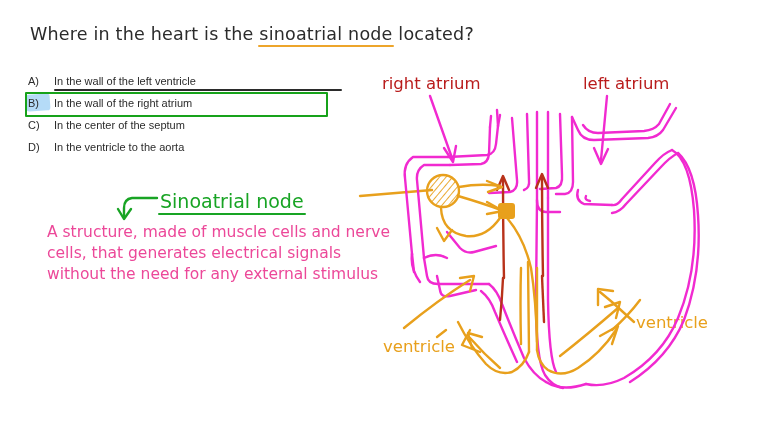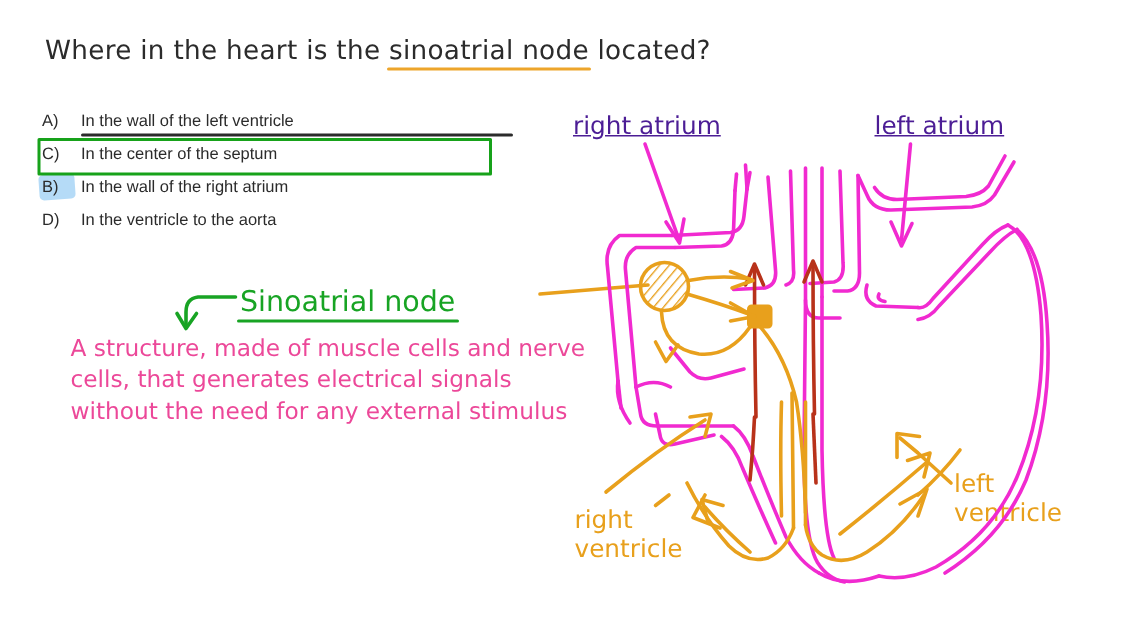--- a/index.html
+++ b/index.html
@@ -70,21 +70,21 @@
   .sa-desc{
     position:absolute;left:47px;top:222px;width:350px;
     font-family:"DejaVu Sans", sans-serif;
     font-size:15.5px;line-height:21px;color:#ec4899;
   }
 
   
   .lbl-pink{
     position:absolute;
     font-family:"DejaVu Sans", sans-serif;
-    font-size:16.5px;color:#4c1d95;white-space:nowrap;text-decoration:underline;
+    font-size:16.5px;color:#b91c1c;white-space:nowrap;
   }
   .lbl-orange{
     position:absolute;
     font-family:"DejaVu Sans", sans-serif;
     font-size:16.5px;color:#e8a01c;line-height:19px;white-space:nowrap;
   }
   svg{position:absolute;left:0;top:0;width:760px;height:427px;overflow:visible;}
   .ink{fill:none;stroke-linecap:round;stroke-linejoin:round;}
   .pk{stroke:#f12ad0;stroke-width:2.4;}
   .og{stroke:#e8a01c;stroke-width:2.4;}
@@ -98,44 +98,42 @@
 
   <div class="question">
     <span>Where in the heart is the </span><span class="q-underline">sinoatrial node</span><span> located?</span>
   </div>
 
   <div class="options">
     <div class="opt">
       <span class="lbl">A)</span><span>In the wall of the left ventricle</span>
       <span class="opt-a-underline"></span>
     </div>
+    <div class="opt hl-b">
+      <span class="lbl">B)</span><span>In the wall of the right atrium</span>
+    </div>
     <div class="opt">
       <span class="lbl">C)</span><span>In the center of the septum</span>
     </div>
-    <div class="opt hl-b">
-      <span class="lbl">B)</span><span>In the wall of the right atrium</span>
-    </div>
     <div class="opt">
       <span class="lbl">D)</span><span>In the ventricle to the aorta</span>
     </div>
   </div>
   <div class="answer-box"></div>
 
   <div class="sa-title">Sinoatrial node</div>
   <div class="sa-desc">A structure, made of muscle cells and nerve cells, that generates electrical signals without the need for any external stimulus</div>
 
   <div class="lbl-pink" style="left:382px;top:74px;">right atrium</div>
   <div class="lbl-pink" style="left:583px;top:74px;">left atrium</div>
 
   <div class="lbl-orange" style="left:383px;top:337px;">
-    <div>right</div>
     <div>ventricle</div>
   </div>
   <div class="lbl-orange" style="left:636px;top:313px;">
-    <div>left</div>
     <div>ventricle</div>
   </div>
 
   <svg viewBox="0 0 760 427">
     <defs>
       <pattern id="hatch" width="5" height="5" patternTransform="rotate(40)" patternUnits="userSpaceOnUse">
         <line x1="0" y1="0" x2="0" y2="5" stroke="#e8a01c" stroke-width="1.8"></line>
       </pattern>
     </defs>
 

